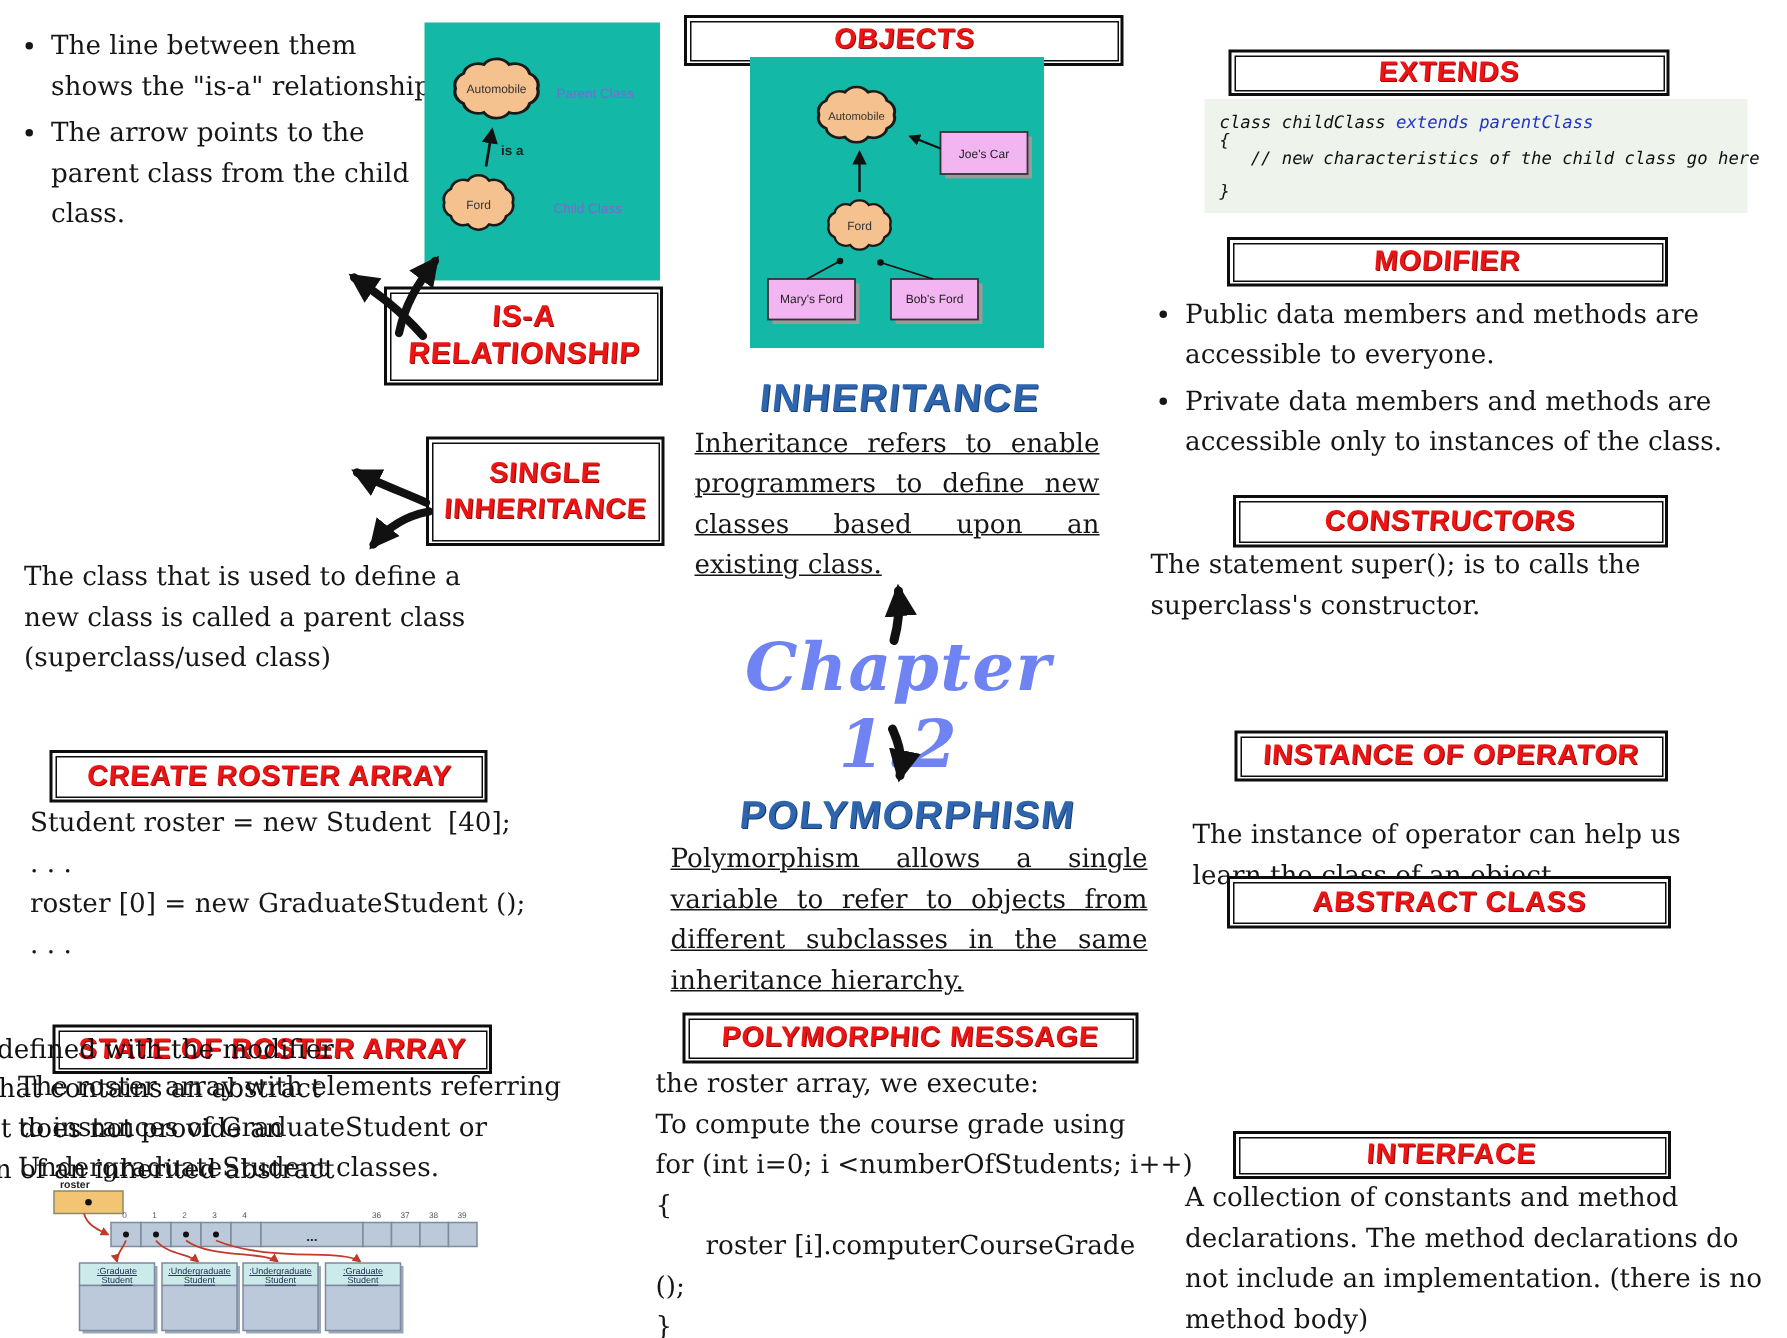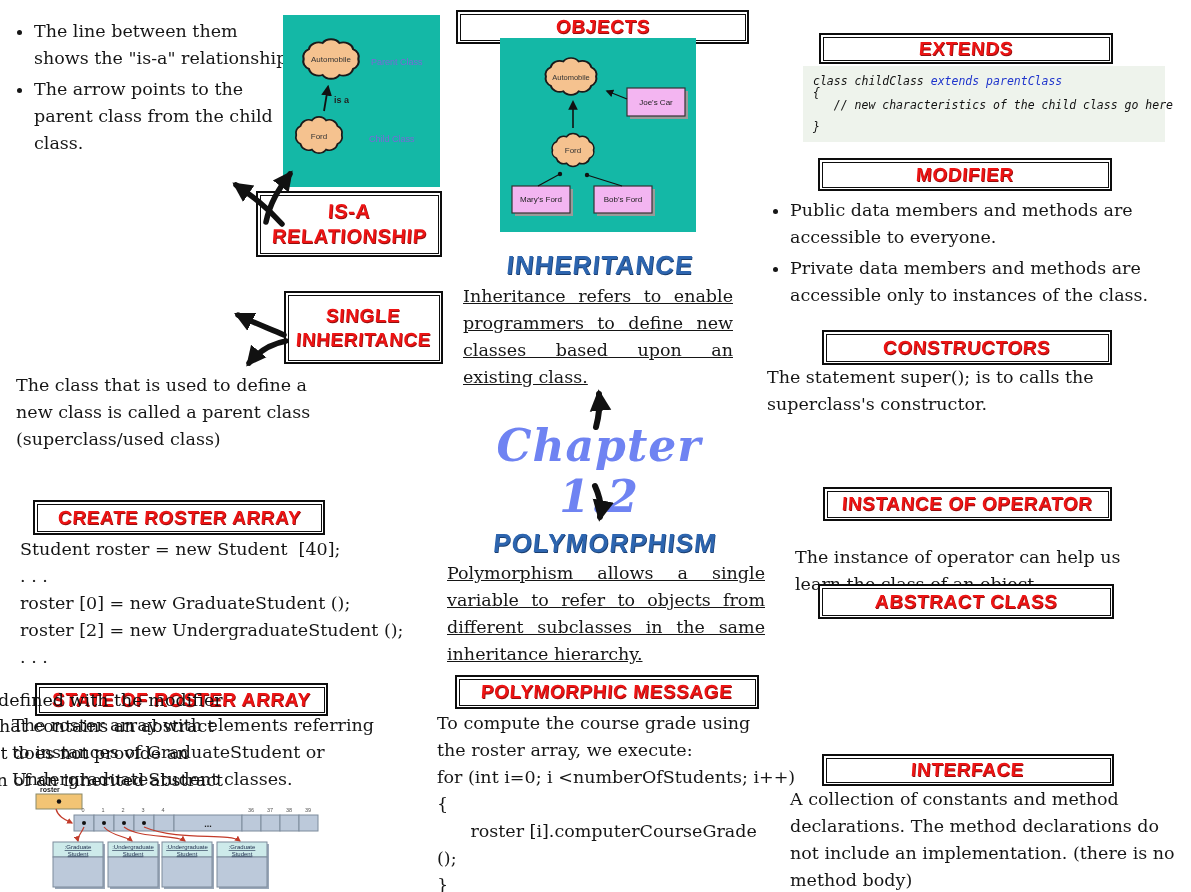--- a/index.html
+++ b/index.html
@@ -134,21 +134,20 @@
   <div class="abs bluehead" style="left:450px;top:528px;width:310px;">POLYMORPHISM</div>
   <div class="abs bodytext just" style="left:447px;top:560px;width:318px;">Polymorphism allows a single variable to refer to objects from different subclasses in the same inheritance hierarchy.</div>
 
   <div class="tbox" style="left:33px;top:500px;width:288px;height:31px;">
     <div class="rtitle">CREATE ROSTER ARRAY</div>
   </div>
   <div class="abs bodytext" style="left:20px;top:536px;width:440px;">
     <div class="preline">Student roster = new Student  [40];</div>
     <div class="preline">. . .</div>
     <div class="preline">roster [0] = new GraduateStudent ();</div>
-    <div class="preline">roster [2] = new UndergraduateStudent ();</div>
     <div class="preline">. . .</div>
   </div>
 
   <div class="tbox" style="left:35px;top:683px;width:289px;height:29px;">
     <div class="rtitle">STATE OF ROSTER ARRAY</div>
   </div>
   <div class="overlayline" style="left:-2px;top:687px;">defined with the modifier</div>
   <div class="overlayline" style="left:-8px;top:713px;">that contains an abstract</div>
   <div class="overlayline" style="left:-10px;top:740px;">at does not provide an</div>
   <div class="overlayline" style="left:-14px;top:767px;">on of an inherited abstract</div>
@@ -219,22 +218,22 @@
       <rect x="189" y="73" width="50" height="30" fill="#bcc9da" stroke="#7d8b9c"></rect>
       <text x="214" y="65" font-size="6" fill="#1b2a4a" text-anchor="middle" text-decoration="underline">:Graduate</text>
       <text x="214" y="71.5" font-size="6" fill="#1b2a4a" text-anchor="middle" text-decoration="underline">Student</text>
     </g>
   </svg>
 
   <div class="tbox" style="left:455px;top:675px;width:300px;height:30px;">
     <div class="rtitle">POLYMORPHIC MESSAGE</div>
   </div>
   <div class="abs bodytext" style="left:437px;top:710px;width:352px;">
+    <div class="preline">the roster array, we execute:</div>
     <div class="preline">To compute the course grade using</div>
-    <div class="preline">the roster array, we execute:</div>
     <div class="preline">for (int i=0; i &lt;numberOfStudents; i++)</div>
     <div class="preline">{</div>
     <div class="preline">      roster [i].computerCourseGrade</div>
     <div class="preline">();</div>
     <div class="preline">}</div>
   </div>
 
   <div class="tbox" style="left:822px;top:330px;width:286px;height:31px;">
     <div class="rtitle">CONSTRUCTORS</div>
   </div>

